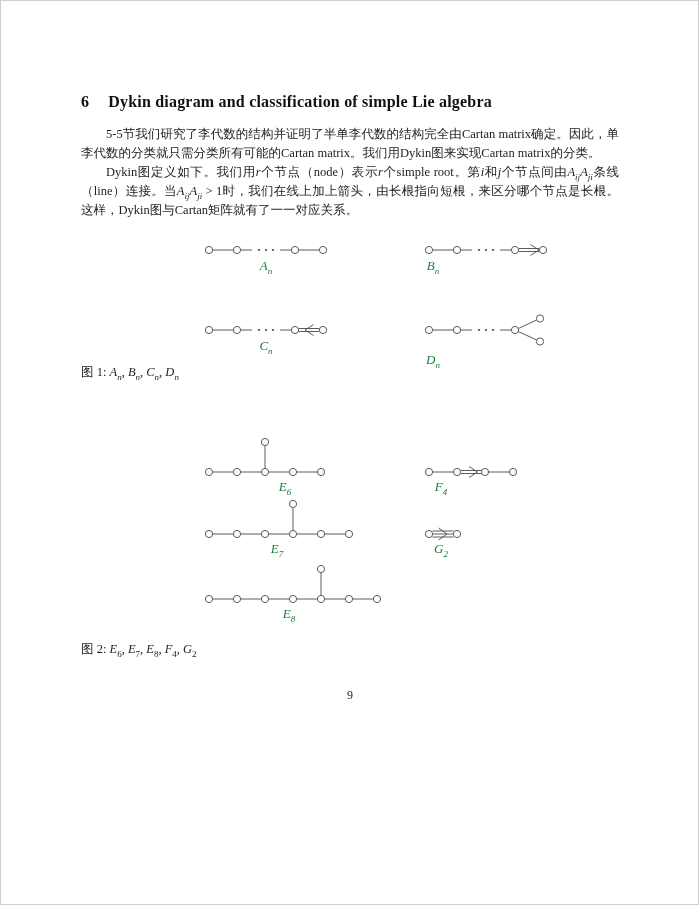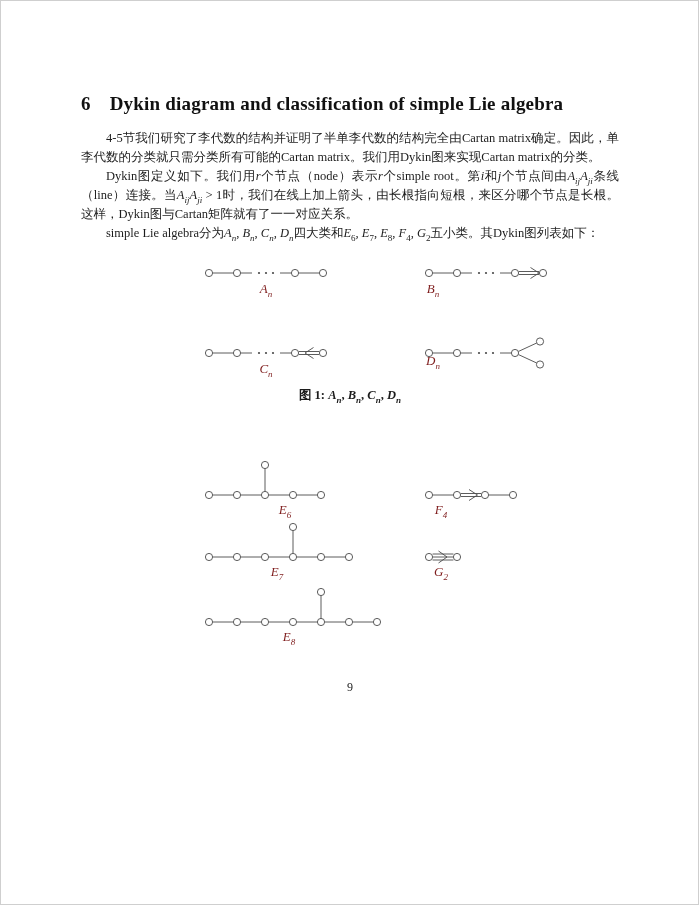--- a/index.html
+++ b/index.html
@@ -8,59 +8,58 @@
     position:relative;
     width:699px; height:905px;
     background:#ffffff;
     border:1px solid #cfcfcf;
     font-family:"Liberation Serif","DejaVu Serif",serif;
     color:#1c1c1c;
     padding:92px 79px 0 80px;
     overflow:hidden;
   }
   h1.sec-title {
-    font-size:19px; font-weight:bold; color:#111;
+    font-size:16px; font-weight:bold; color:#111;
     margin-bottom:14px; letter-spacing:0.2px;
   }
   h1.sec-title .secnum { display:inline-block; margin-right:19px; }
   .body-text p {
     font-size:12.5px; line-height:19px;
     text-align:justify; text-indent:2em;
   }
   .body-text i, .caption i, .diag-label i { font-style:italic; }
   sub { font-size:9px; line-height:0; }
   .figure { position:relative; }
   .figure svg { display:block; }
   .fig1 { margin-top:10px; height:130px; }
   .fig2 { margin-top:46px; height:200px; }
   svg.diagram circle { fill:#ffffff; stroke:#4a4a4a; stroke-width:0.9; }
   svg.diagram circle.dot { fill:#4a4a4a; stroke:none; }
   svg.diagram line, svg.diagram polyline { stroke:#4a4a4a; stroke-width:0.9; fill:none; }
   .diag-label {
     position:absolute; transform:translateX(-50%);
-    font-style:italic; font-size:13px; color:#7f1d1d; white-space:nowrap;
-  }
-  .caption { text-align:center; font-size:12.5px; color:#1c1c1c;font-weight:bold; }
+    font-style:italic; font-size:13px; color:#15803d; white-space:nowrap;
+  }
+  .caption { font-size:12.5px; color:#1c1c1c; }
   .caption.cap1 { margin-top:4px; }
   .caption.cap2 { margin-top:14px; }
   .page-num { margin-top:30px; text-align:center; font-size:12px; color:#1c1c1c; }
 </style>
 </head>
 <body>
 
 <div class="page">
 
   <h1 class="sec-title">
     <span class="secnum">6</span><span>Dykin diagram and classification of simple Lie algebra</span>
   </h1>
 
   <div class="body-text">
-    <p>4-5节我们研究了李代数的结构并证明了半单李代数的结构完全由Cartan matrix确定。因此，单李代数的分类就只需分类所有可能的Cartan matrix。我们用Dykin图来实现Cartan matrix的分类。</p>
+    <p>5-5节我们研究了李代数的结构并证明了半单李代数的结构完全由Cartan matrix确定。因此，单李代数的分类就只需分类所有可能的Cartan matrix。我们用Dykin图来实现Cartan matrix的分类。</p>
     <p>Dykin图定义如下。我们用<i>r</i>个节点（node）表示<i>r</i>个simple root。第<i>i</i>和<i>j</i>个节点间由<i>A<sub>ij</sub>A<sub>ji</sub></i>条线（line）连接。当<i>A<sub>ij</sub>A<sub>ji</sub></i> &gt; 1时，我们在线上加上箭头，由长根指向短根，来区分哪个节点是长根。这样，Dykin图与Cartan矩阵就有了一一对应关系。</p>
-    <p>simple Lie algebra分为<i>A<sub>n</sub></i>, <i>B<sub>n</sub></i>, <i>C<sub>n</sub></i>, <i>D<sub>n</sub></i>四大类和<i>E</i><sub>6</sub>, <i>E</i><sub>7</sub>, <i>E</i><sub>8</sub>, <i>F</i><sub>4</sub>, <i>G</i><sub>2</sub>五小类。其Dykin图列表如下：</p>
   </div>
 
   <div class="figure fig1">
     <svg class="diagram" width="540" height="130" viewBox="0 0 540 130">
       <g>
         <line x1="131.6" y1="20" x2="152.4" y2="20"></line>
         <line x1="159.6" y1="20" x2="171" y2="20"></line>
         <line x1="199" y1="20" x2="210.4" y2="20"></line>
         <line x1="217.6" y1="20" x2="238.4" y2="20"></line>
         <circle cx="128" cy="20" r="3.6"></circle>
@@ -113,21 +112,21 @@
           <circle class="dot" cx="405" cy="100" r="1.1"></circle>
           <circle class="dot" cx="412" cy="100" r="1.1"></circle>
         <circle cx="434" cy="100" r="3.6"></circle>
         <circle cx="459" cy="88.5" r="3.6"></circle>
           <circle cx="459" cy="111.5" r="3.6"></circle>
       </g>
     </svg>
     <span class="diag-label" style="left:185px;top:28px"><i>A<sub>n</sub></i></span>
     <span class="diag-label" style="left:352px;top:28px"><i>B<sub>n</sub></i></span>
     <span class="diag-label" style="left:185px;top:108px"><i>C<sub>n</sub></i></span>
-    <span class="diag-label" style="left:352px;top:100px"><i>D<sub>n</sub></i></span>
+    <span class="diag-label" style="left:352px;top:122px"><i>D<sub>n</sub></i></span>
   </div>
   <div class="caption cap1">图 1: <i>A<sub>n</sub></i>, <i>B<sub>n</sub></i>, <i>C<sub>n</sub></i>, <i>D<sub>n</sub></i></div>
 
   <div class="figure fig2">
     <svg class="diagram" width="540" height="200" viewBox="0 0 540 200">
       <g>
         <line x1="131.6" y1="45" x2="152.4" y2="45"></line>
         <line x1="159.6" y1="45" x2="180.4" y2="45"></line>
         <line x1="187.6" y1="45" x2="208.4" y2="45"></line>
         <line x1="215.6" y1="45" x2="236.4" y2="45"></line>
@@ -190,16 +189,17 @@
           <circle cx="296" cy="172" r="3.6"></circle>
         <circle cx="240" cy="142" r="3.6"></circle>
       </g>
     </svg>
     <span class="diag-label" style="left:204px;top:52px"><i>E</i><sub>6</sub></span>
     <span class="diag-label" style="left:360px;top:52px"><i>F</i><sub>4</sub></span>
     <span class="diag-label" style="left:196px;top:114px"><i>E</i><sub>7</sub></span>
     <span class="diag-label" style="left:360px;top:114px"><i>G</i><sub>2</sub></span>
     <span class="diag-label" style="left:208px;top:179px"><i>E</i><sub>8</sub></span>
   </div>
+  <div class="caption cap2">图 2: <i>E</i><sub>6</sub>, <i>E</i><sub>7</sub>, <i>E</i><sub>8</sub>, <i>F</i><sub>4</sub>, <i>G</i><sub>2</sub></div>
 
   <div class="page-num">9</div>
 
 </div>
 
 </body></html>

